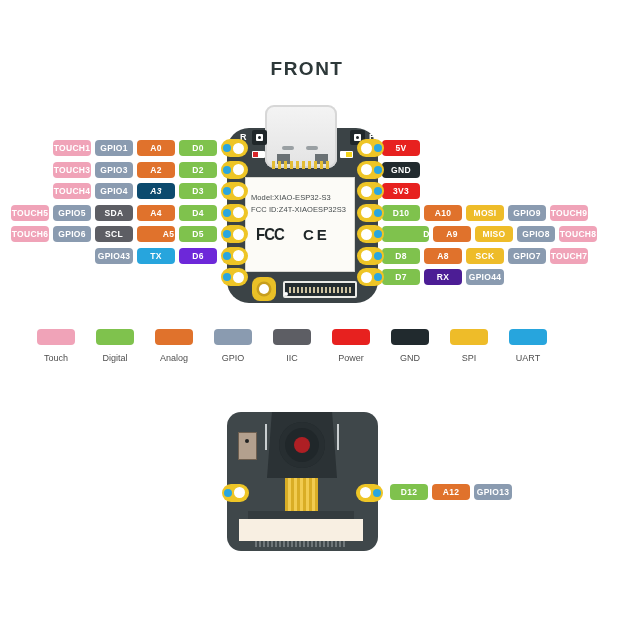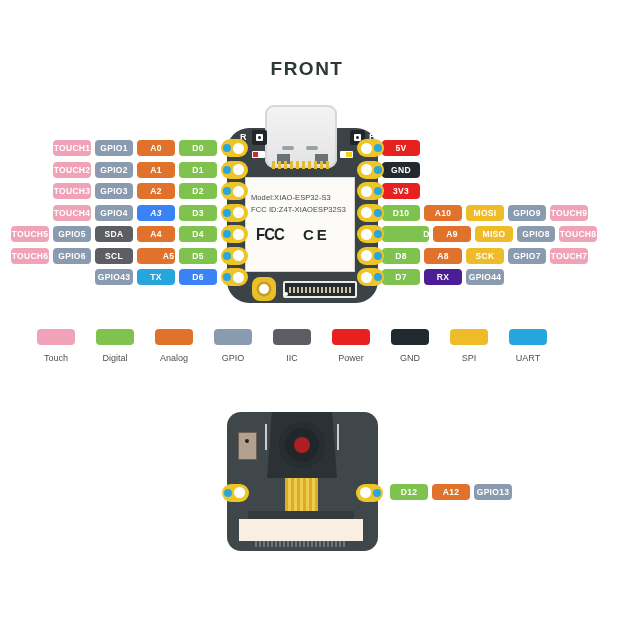--- a/index.html
+++ b/index.html
@@ -150,55 +150,49 @@
   <div id="b2b-dot"></div>
 
   <div id="front-left" class="pin-col align-right" style="right:423px; top:140px;">
       <div class="pin-row">
         <span class="badge" style="background: rgb(240, 163, 184);">TOUCH1</span>
         <span class="badge" style="background: rgb(138, 155, 176);">GPIO1</span>
         <span class="badge" style="background: rgb(224, 114, 44);">A0</span>
         <span class="badge" style="background: rgb(127, 194, 77);">D0</span>
       </div>
       <div class="pin-row">
-        <span class="badge" style="background: rgb(240, 163, 184);">TOUCH2</span>
-        <span class="badge" style="background: rgb(138, 155, 176);">GPIO2</span>
-        <span class="badge" style="background: rgb(224, 114, 44);">A1</span>
-        <span class="badge" style="background: rgb(127, 194, 77);">D1</span>
-      </div>
-      <div class="pin-row">
         <span class="badge" style="background: rgb(240, 163, 184);">TOUCH3</span>
         <span class="badge" style="background: rgb(138, 155, 176);">GPIO3</span>
         <span class="badge" style="background: rgb(224, 114, 44);">A2</span>
         <span class="badge" style="background: rgb(127, 194, 77);">D2</span>
       </div>
       <div class="pin-row">
         <span class="badge" style="background: rgb(240, 163, 184);">TOUCH4</span>
         <span class="badge" style="background: rgb(138, 155, 176);">GPIO4</span>
-        <span class="badge" style="background: #3b82f6; font-style: italic;">A3</span>
+        <span class="badge" style="background: #0c4a6e; font-style: italic;">A3</span>
         <span class="badge" style="background: rgb(127, 194, 77);">D3</span>
       </div>
       <div class="pin-row">
         <span class="badge" style="background: rgb(240, 163, 184);">TOUCH5</span>
         <span class="badge" style="background: rgb(138, 155, 176);">GPIO5</span>
         <span class="badge" style="background: rgb(93, 94, 100);">SDA</span>
         <span class="badge" style="background: rgb(224, 114, 44);">A4</span>
         <span class="badge" style="background: rgb(127, 194, 77);">D4</span>
       </div>
       <div class="pin-row">
         <span class="badge" style="background: rgb(240, 163, 184);">TOUCH6</span>
         <span class="badge" style="background: rgb(138, 155, 176);">GPIO6</span>
         <span class="badge" style="background: rgb(93, 94, 100);">SCL</span>
         <span class="badge" style="background: rgb(224, 114, 44); padding-left: 25px;">A5</span>
         <span class="badge" style="background: rgb(127, 194, 77);">D5</span>
       </div>
       <div class="pin-row">
         <span class="badge" style="background: rgb(138, 155, 176);">GPIO43</span>
         <span class="badge" style="background: rgb(39, 165, 221);">TX</span>
-        <span class="badge" style="background: #3b82f6;">D6</span>
+        <span class="badge" style="background: #6d28d9;">D6</span>
       </div>
     </div>
   <div id="front-right" class="pin-col align-left" style="left:382px; top:140px;">
       <div class="pin-row">
         <span class="badge" style="background: rgb(231, 33, 31);">5V</span>
       </div>
       <div class="pin-row">
         <span class="badge" style="background: rgb(33, 42, 46);">GND</span>
       </div>
       <div class="pin-row">

